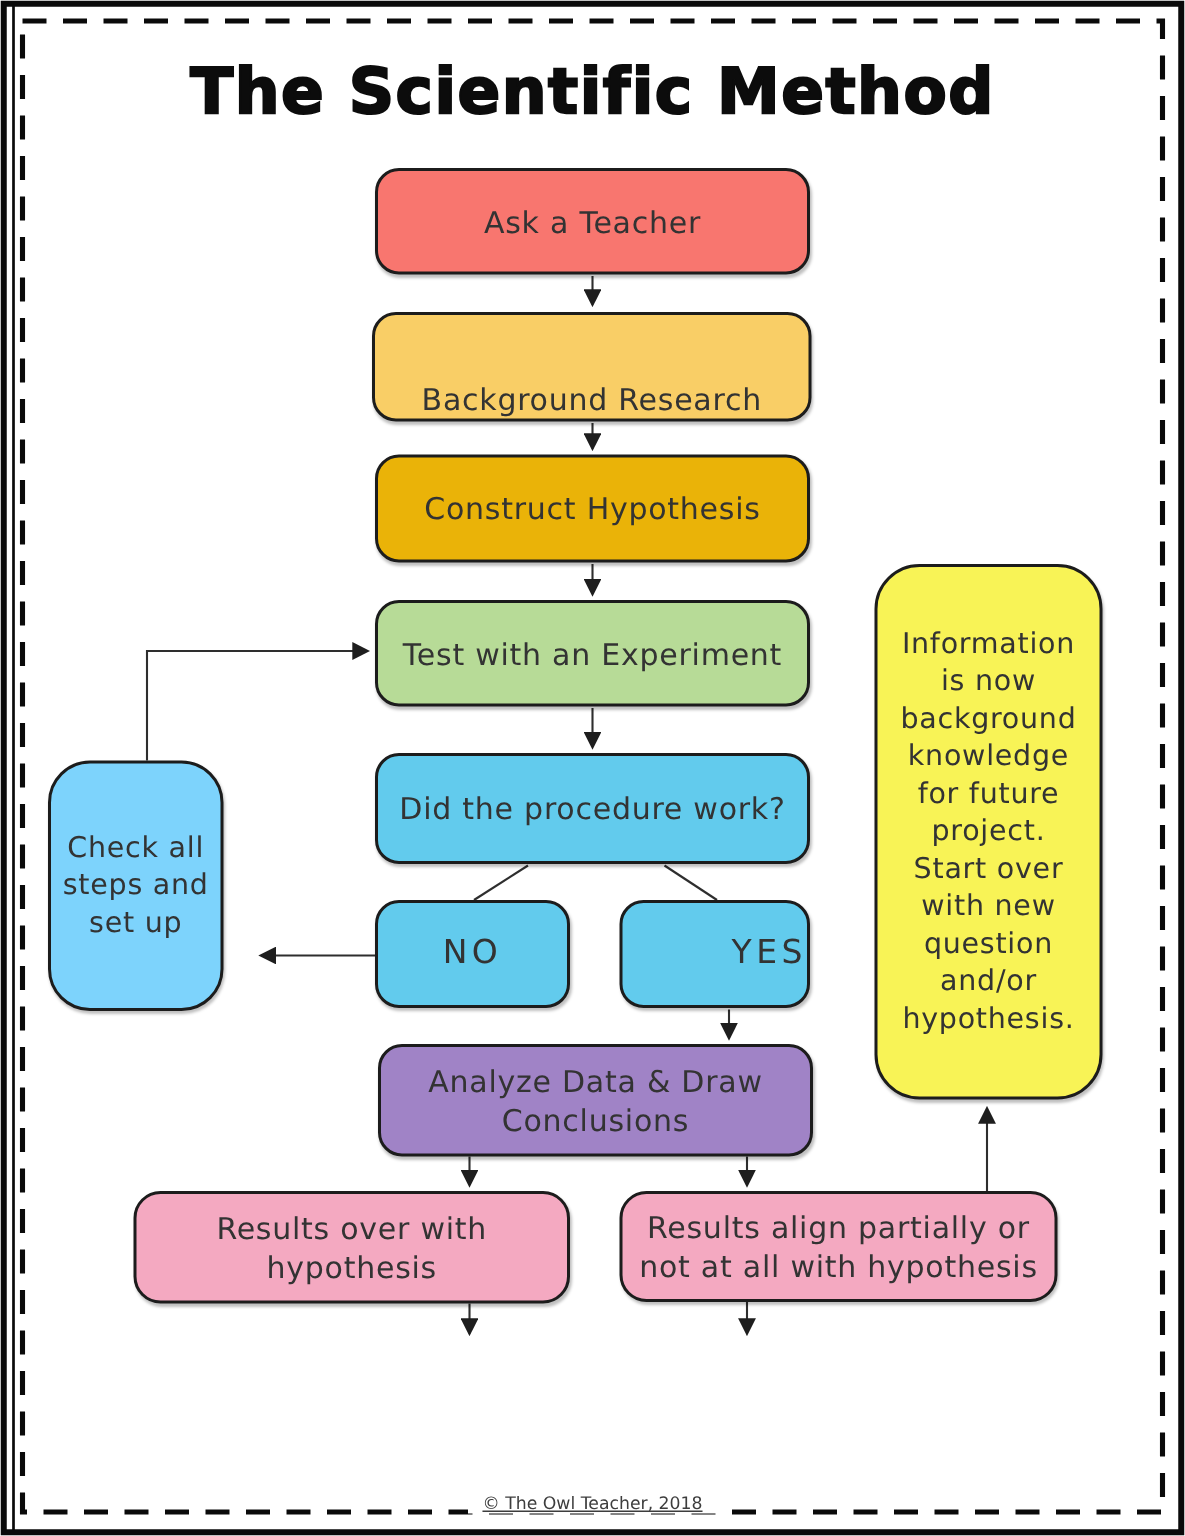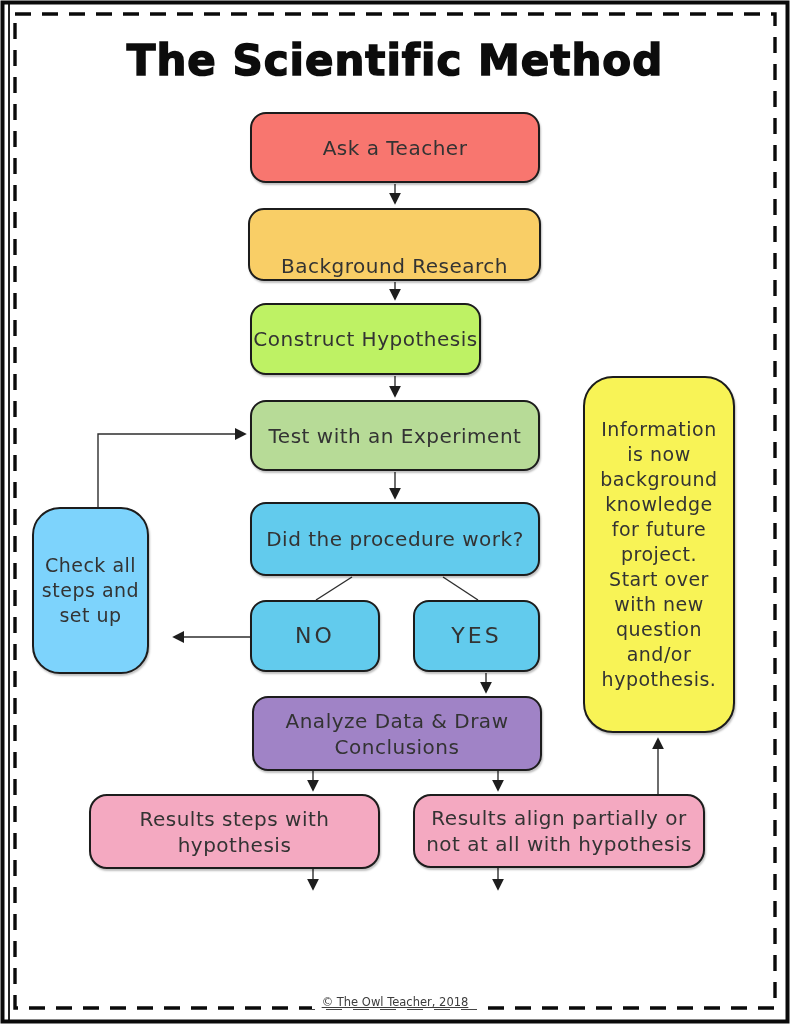--- a/index.html
+++ b/index.html
@@ -102,53 +102,53 @@
   <div id="title">The Scientific Method</div>
 
   <div class="node" style="left: 250px; top: 112px; width: 290px; height: 71px; background-color: rgb(248, 118, 111);">
     <div class="node-label">Ask a Teacher</div>
   </div>
 
   <div class="node" style="left: 248px; top: 208px; width: 293px; height: 73px; background-color: rgb(249, 206, 102); align-items: flex-end;">
     <div class="node-label">Background Research</div>
   </div>
 
-  <div class="node" style="left: 250px; top: 303px; width: 231px; height: 72px; background-color: #bef264;">
+  <div class="node" style="left: 250px; top: 303px; width: 290px; height: 72px; background-color: #eab308;">
     <div class="node-label">Construct Hypothesis</div>
   </div>
 
   <div class="node" style="left: 250px; top: 400px; width: 290px; height: 71px; background-color: rgb(183, 219, 151); justify-content: center;">
     <div class="node-label">Test with an Experiment</div>
   </div>
 
   <div class="node" style="left: 250px; top: 502px; width: 290px; height: 74px; background-color: rgb(98, 203, 237);">
     <div class="node-label">Did the procedure work?</div>
   </div>
 
   <div class="node answer" style="left: 250px; top: 600px; width: 130px; height: 72px; background-color: rgb(98, 203, 237);">
     <div class="node-label">NO</div>
   </div>
 
-  <div class="node answer" style="left: 413px; top: 600px; width: 127px; height: 72px; background-color: rgb(98, 203, 237);">
+  <div class="node answer" style="left: 413px; top: 600px; width: 127px; height: 72px; background-color: rgb(98, 203, 237); justify-content: flex-end;">
     <div class="node-label">YES</div>
   </div>
 
   <div class="node side-note" style="left: 32px; top: 507px; width: 117px; height: 167px; border-radius: 28px; background-color: #7dd3fc;">
     <div class="node-label">Check all
 steps and
 set up</div>
   </div>
 
   <div class="node" style="left: 252px; top: 696px; width: 290px; height: 75px; background-color: rgb(160, 131, 198);">
     <div class="node-label">Analyze Data &amp; Draw
 Conclusions</div>
   </div>
 
   <div class="node" style="left: 89px; top: 794px; width: 291px; height: 75px; border-radius: 18px; background-color: rgb(244, 169, 193);">
-    <div class="node-label">Results steps with
+    <div class="node-label">Results over with
 hypothesis</div>
   </div>
 
   <div class="node" style="left: 413px; top: 794px; width: 292px; height: 74px; border-radius: 18px; background-color: rgb(244, 169, 193);">
     <div class="node-label">Results align partially or
 not at all with hypothesis</div>
   </div>
 
 
   <div class="node side-note" style="left: 583px; top: 376px; width: 152px; height: 357px; background-color: rgb(248, 243, 86);">

